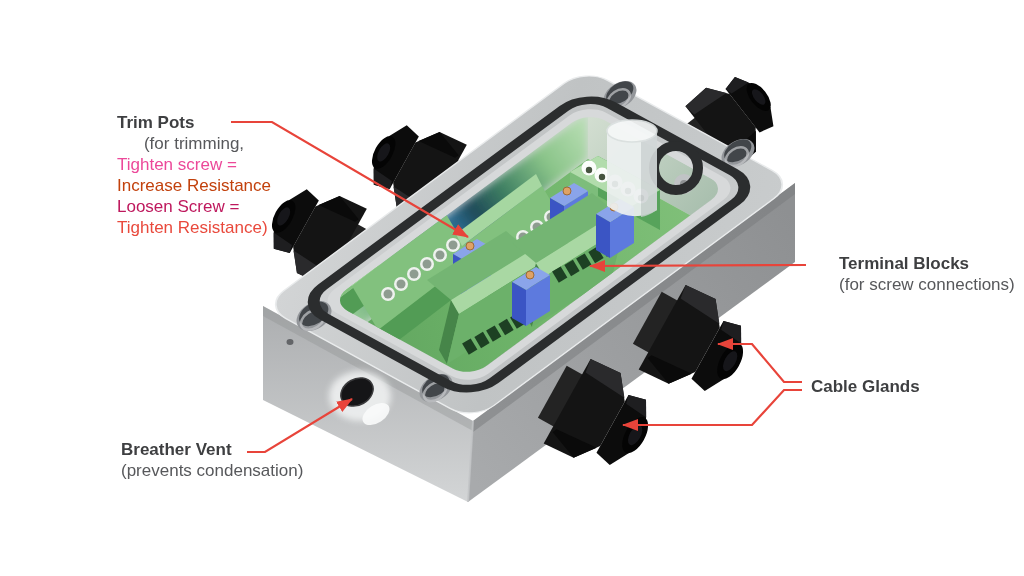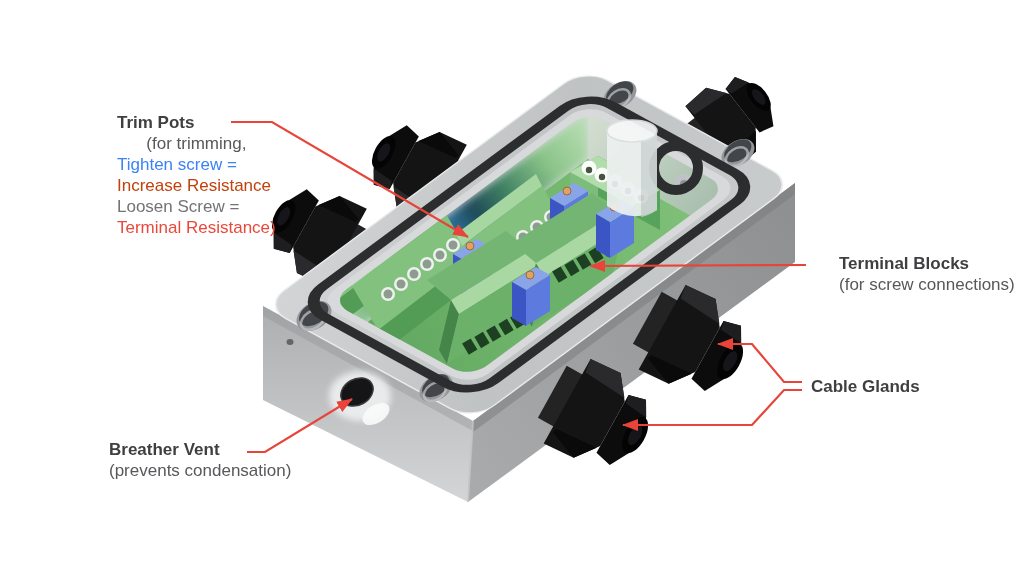--- a/index.html
+++ b/index.html
@@ -268,33 +268,33 @@
     <polyline points="806,265 590,266" marker-end="url(#arrow)" stroke="#e8443a"></polyline>
     <polyline points="802,382 784,382 752,344 718,344" marker-end="url(#arrow)" stroke="#e8443a"></polyline>
     <polyline points="802,390 784,390 752,425 623,425" marker-end="url(#arrow)" stroke="#e8443a"></polyline>
     <polyline points="247,452 265,452 352,399" marker-end="url(#arrow)" stroke="#e8443a"></polyline>
   </g>
 </svg>
 
 <div class="anno" style="left:117px;top:112px;">
   <div class="t">Trim Pots</div>
   <div style="color: rgb(87, 88, 91); text-align: center;">(for trimming,</div>
-  <div style="color: #3b82f6;">Tighten screw =</div>
+  <div style="color: #ec4899;">Tighten screw =</div>
   <div style="color: #c2410c;">Increase Resistance</div>
-  <div style="color: #737373;">Loosen Screw =</div>
-  <div style="color: rgb(233, 73, 60);">Terminal Resistance)</div>
+  <div style="color: #be185d;">Loosen Screw =</div>
+  <div style="color: rgb(233, 73, 60);">Tighten Resistance)</div>
 </div>
 
 <div class="anno" style="left:839px;top:253px;">
   <div class="t">Terminal Blocks</div>
   <div>(for screw connections)</div>
 </div>
 
 <div class="anno" style="left:811px;top:376px;">
   <div class="t">Cable Glands</div>
 </div>
 
-<div class="anno" style="left:109px;top:439px;">
+<div class="anno" style="left:121px;top:439px;">
   <div class="t">Breather Vent</div>
   <div>(prevents condensation)</div>
 </div>
 
 </div>
 
 </body></html>

